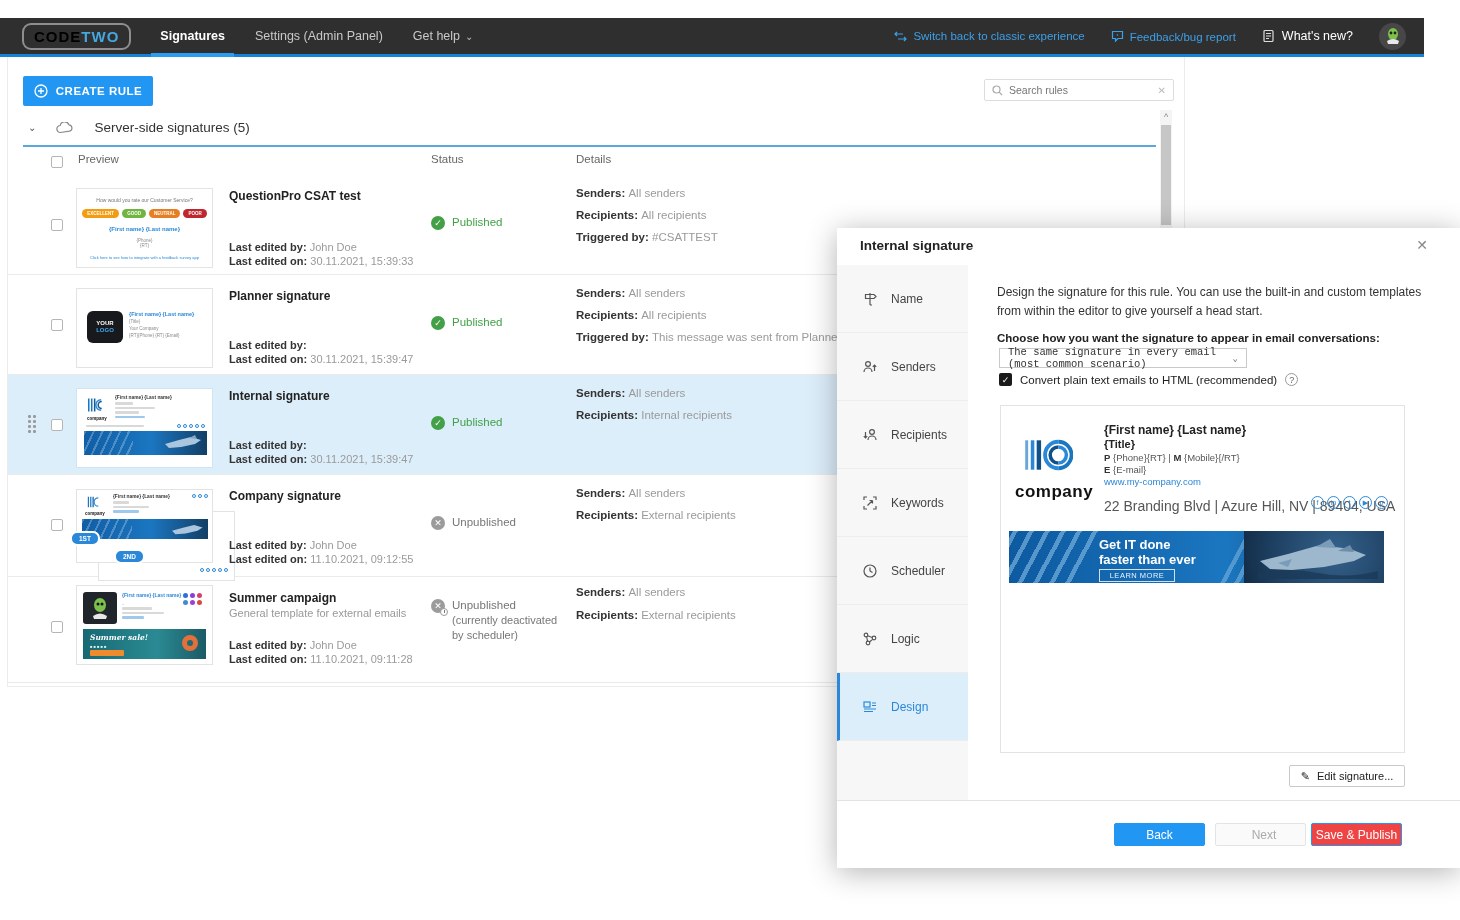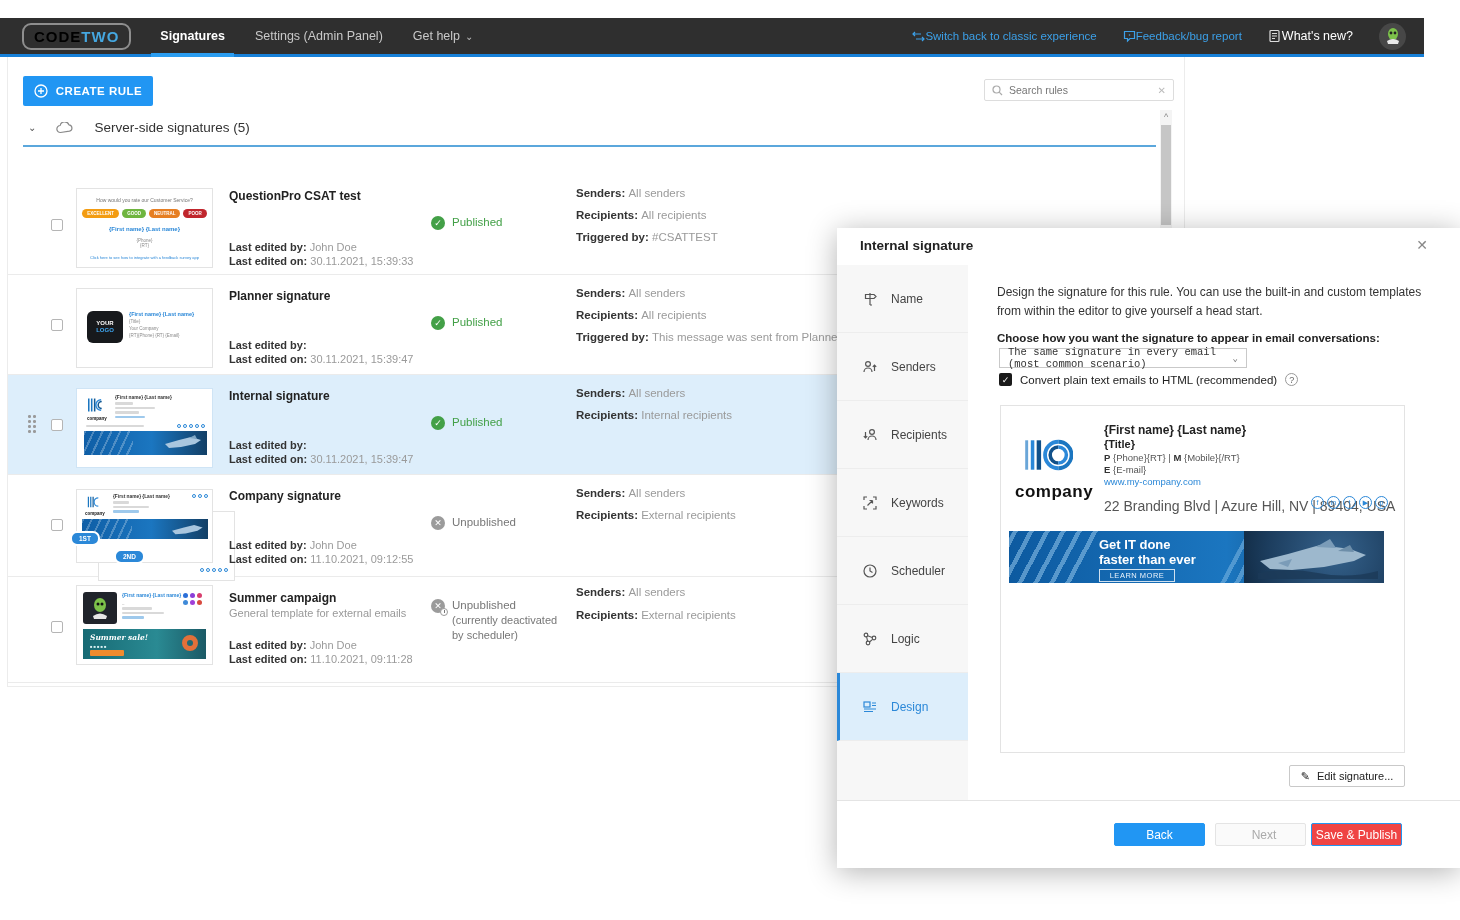--- a/index.html
+++ b/index.html
@@ -10,21 +10,21 @@
   .navbar { position:absolute; left:0; top:18px; width:1424px; height:39px; background:#2f2f2f;
             border-bottom:3px solid #1780d8; display:flex; align-items:center; }
   .logo-box { margin-left:22px; border:2px solid #8e8e8e; border-radius:9px; padding:3px 10px;
               font-weight:bold; font-size:15px; letter-spacing:1px; } .logo-two { color:#45a7e0; }
   .nav-tabs { display:flex; height:100%; margin-left:14px; }
   .tab { position:relative; display:flex; align-items:center; padding:0 15px; font-size:12.5px; color:#c9c9c9; cursor:pointer; }
   .tab.active { color:#fff; font-weight:bold; }
   .tab.active::after { content:''; position:absolute; left:6px; right:6px; bottom:-3px; height:4px; background:#2b9df0; }
   .tab .chev { margin-left:5px; font-size:10px; color:#bbb; }
   .nav-right { margin-left:auto; display:flex; align-items:center; gap:26px; padding-right:18px; }
-  .nav-link { display:flex; align-items:center; gap:0; color:#3ca0e8; font-size:11.5px; cursor:pointer; }
+  .nav-link { display:flex; align-items:flex-end; gap:6px; color:#3ca0e8; font-size:11.5px; cursor:pointer; }
   .nav-link.white { color:#fff; font-size:12.5px; }
   .avatar { width:27px; height:27px; border-radius:50%; background:#474747; overflow:hidden; display:flex; align-items:center; justify-content:center; cursor:pointer; }
 
   
   .card { position:absolute; left:7px; top:57px; width:1178px; height:630px; background:#fff;
           border:1px solid #ececec; border-top:none; }
   .btn-create { position:absolute; left:15px; top:19px; width:130px; height:30px; background:#2196f3; color:#fff;
                 border:none; border-radius:2px; font-weight:bold; font-size:11.5px; letter-spacing:.5px;
                 display:flex; align-items:center; justify-content:center; gap:8px; cursor:pointer; }
   .search { position:absolute; left:976px; top:22px; width:190px; height:22px; border:1px solid #ddd; border-radius:2px;
@@ -256,20 +256,26 @@
 
     <div class="section-head">
       <span class="chev">⌄</span>
       <svg width="18" height="12" viewBox="0 0 18 12">
           <path d="M4.5 10.5 a3.5 3.5 0 0 1 -.3-7 a4.5 4.5 0 0 1 8.7-.6 a3.2 3.2 0 0 1 .6 6.3 z" stroke="#8a8a8a" stroke-width="1.2" fill="none" stroke-linejoin="round"></path>
         </svg>
       <span class="section-title">Server-side signatures (5)</span>
     </div>
     <div class="section-rule"></div>
 
+    <div class="thead">
+      <span class="cb"></span>
+      <span class="th-preview">Preview</span>
+      <span class="th-status">Status</span>
+      <span class="th-details">Details</span>
+    </div>
 
     <div class="rows">
 
       <div class="row">
         <span class="cb"></span>
         <div class="thumb">
           <div class="t1">
             <div class="q">How would you rate our Customer Service?</div>
             <div class="pills">
               <span class="pill p1">EXCELLENT</span>

